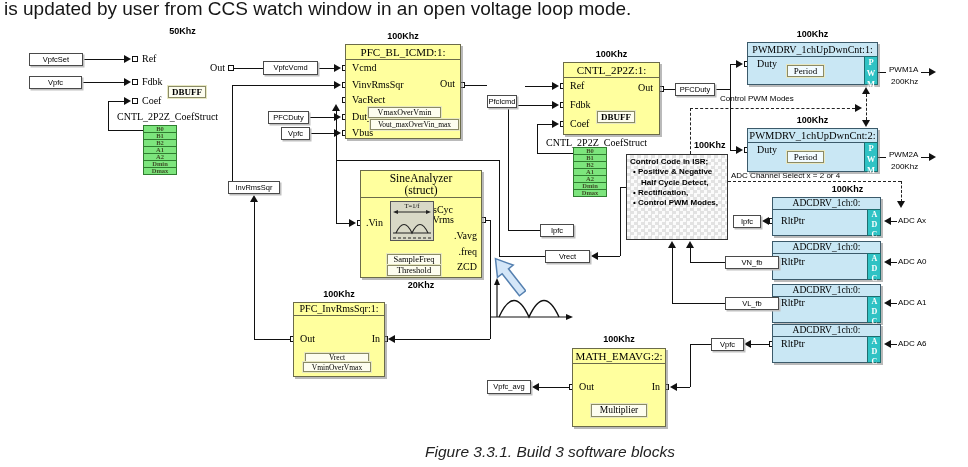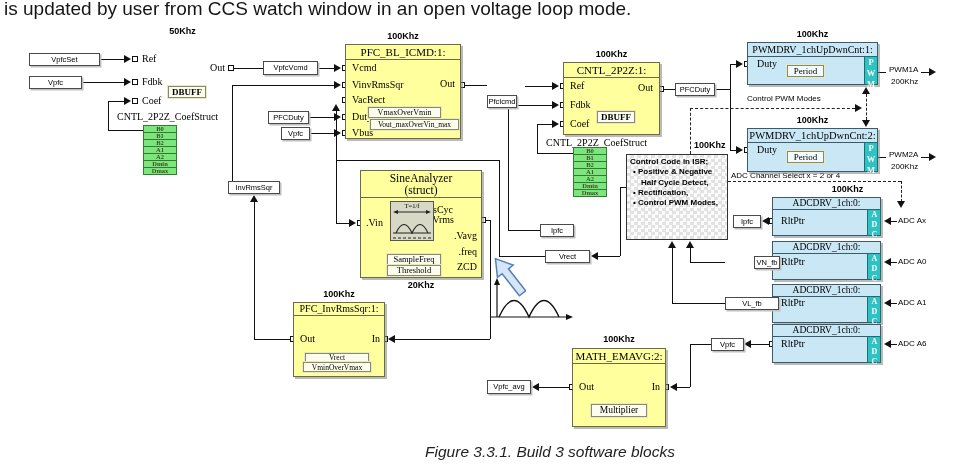--- a/index.html
+++ b/index.html
@@ -186,21 +186,21 @@
   <div class="portlbl" style="left:117px;top:111px;font-size:10px">CNTL_2P2Z_CoefStruct</div>
   <div class="gtab" style="left:143px;top:126px;width:34px">
     <div class="grow">B0</div>
     <div class="grow">B1</div>
     <div class="grow">B2</div>
     <div class="grow">A1</div>
     <div class="grow">A2</div>
     <div class="grow">Dmin</div>
     <div class="grow">Dmax</div>
   </div>
-  <div class="sig" style="left:29px;top:53px;width:71px;height:13px">VpfcSet</div>
+  <div class="sig" style="left:29px;top:53px;width:54px;height:13px">VpfcSet</div>
   <div class="sig" style="left:29px;top:76px;width:53px;height:13px">Vpfc</div>
   <div class="sig" style="left:263px;top:61px;width:55px;height:14px">VpfcVcmd</div>
 
   <div class="freq" style="left:345px;top:31px;width:116px">100Khz</div>
   <div class="blk" style="left:345px;top:44px;width:116px;height:95px">
     <div class="bt" style="height:14px;line-height:14px">PFC_BL_ICMD:1:</div>
   </div>
   <div class="portlbl" style="left:352px;top:62px">Vcmd</div>
   <div class="portlbl" style="left:352px;top:79px">VinvRmsSqr</div>
   <div class="portlbl" style="left:352px;top:94px">VacRect</div>
@@ -233,21 +233,21 @@
     <div class="grow">Dmax</div>
   </div>
 
   <div class="freq" style="left:694px;top:140px">100Khz</div>
   <div class="isr">
     <div>Control Code in ISR;</div>
     <div class="it">Positive &amp; Negative Half Cycle Detect,</div>
     <div class="it">Rectification,</div>
     <div class="it">Control PWM Modes,</div>
   </div>
-  <div class="note" style="left:747px;top:94px">Control PWM Modes</div>
+  <div class="note" style="left:720px;top:94px">Control PWM Modes</div>
   <div class="note" style="left:731px;top:171px">ADC Channel Select x = 2 or 4</div>
 
   <div class="freq" style="left:747px;top:29px;width:131px">100Khz</div>
   <div class="blk blue" style="left:747px;top:42px;width:131px;height:43px">
     <div class="bt" style="height:13px;line-height:13px;font-size:10px">PWMDRV_1chUpDwnCnt:1:</div>
   </div>
   <div class="portlbl" style="left:757px;top:58px">Duty</div>
   <div class="innerbox" style="left:787px;top:65px;width:37px;height:12px;font-size:9px;line-height:10px;background:#f2fbff">Period</div>
   <div class="tab" style="left:864px;top:56px;width:14px;height:29px">PWM</div>
   <div class="note" style="left:889px;top:65px">PWM1A</div>
@@ -288,21 +288,21 @@
   <div class="note" style="left:898px;top:298px">ADC A1</div>
 
   <div class="blk blue" style="left:772px;top:324px;width:109px;height:39px">
     <div class="bt" style="height:11px;line-height:11px;font-size:9.5px">ADCDRV_1ch:0:</div>
   </div>
   <div class="portlbl" style="left:781px;top:338px">RltPtr</div>
   <div class="tab" style="left:867px;top:336px;width:14px;height:27px;line-height:12px;font-size:8px">ADC</div>
   <div class="note" style="left:898px;top:339px">ADC A6</div>
 
   <div class="sig" style="left:733px;top:215px;width:28px;height:13px">Ipfc</div>
-  <div class="sig" style="left:754px;top:256px;width:26px;height:13px">VN_fb</div>
+  <div class="sig" style="left:725px;top:256px;width:54px;height:13px">VN_fb</div>
   <div class="sig" style="left:725px;top:297px;width:54px;height:13px">VL_fb</div>
   <div class="sig" style="left:711px;top:338px;width:33px;height:13px">Vpfc</div>
 
   <div class="blk" style="left:360px;top:170px;width:122px;height:108px">
     <div class="bt" style="height:25px;line-height:12px;padding-top:1px;font-size:11.5px">
       <div>SineAnalyzer</div>
       <div>(struct)</div>
     </div>
   </div>
   <div class="portlbl" style="left:366px;top:217px">.Vin</div>

